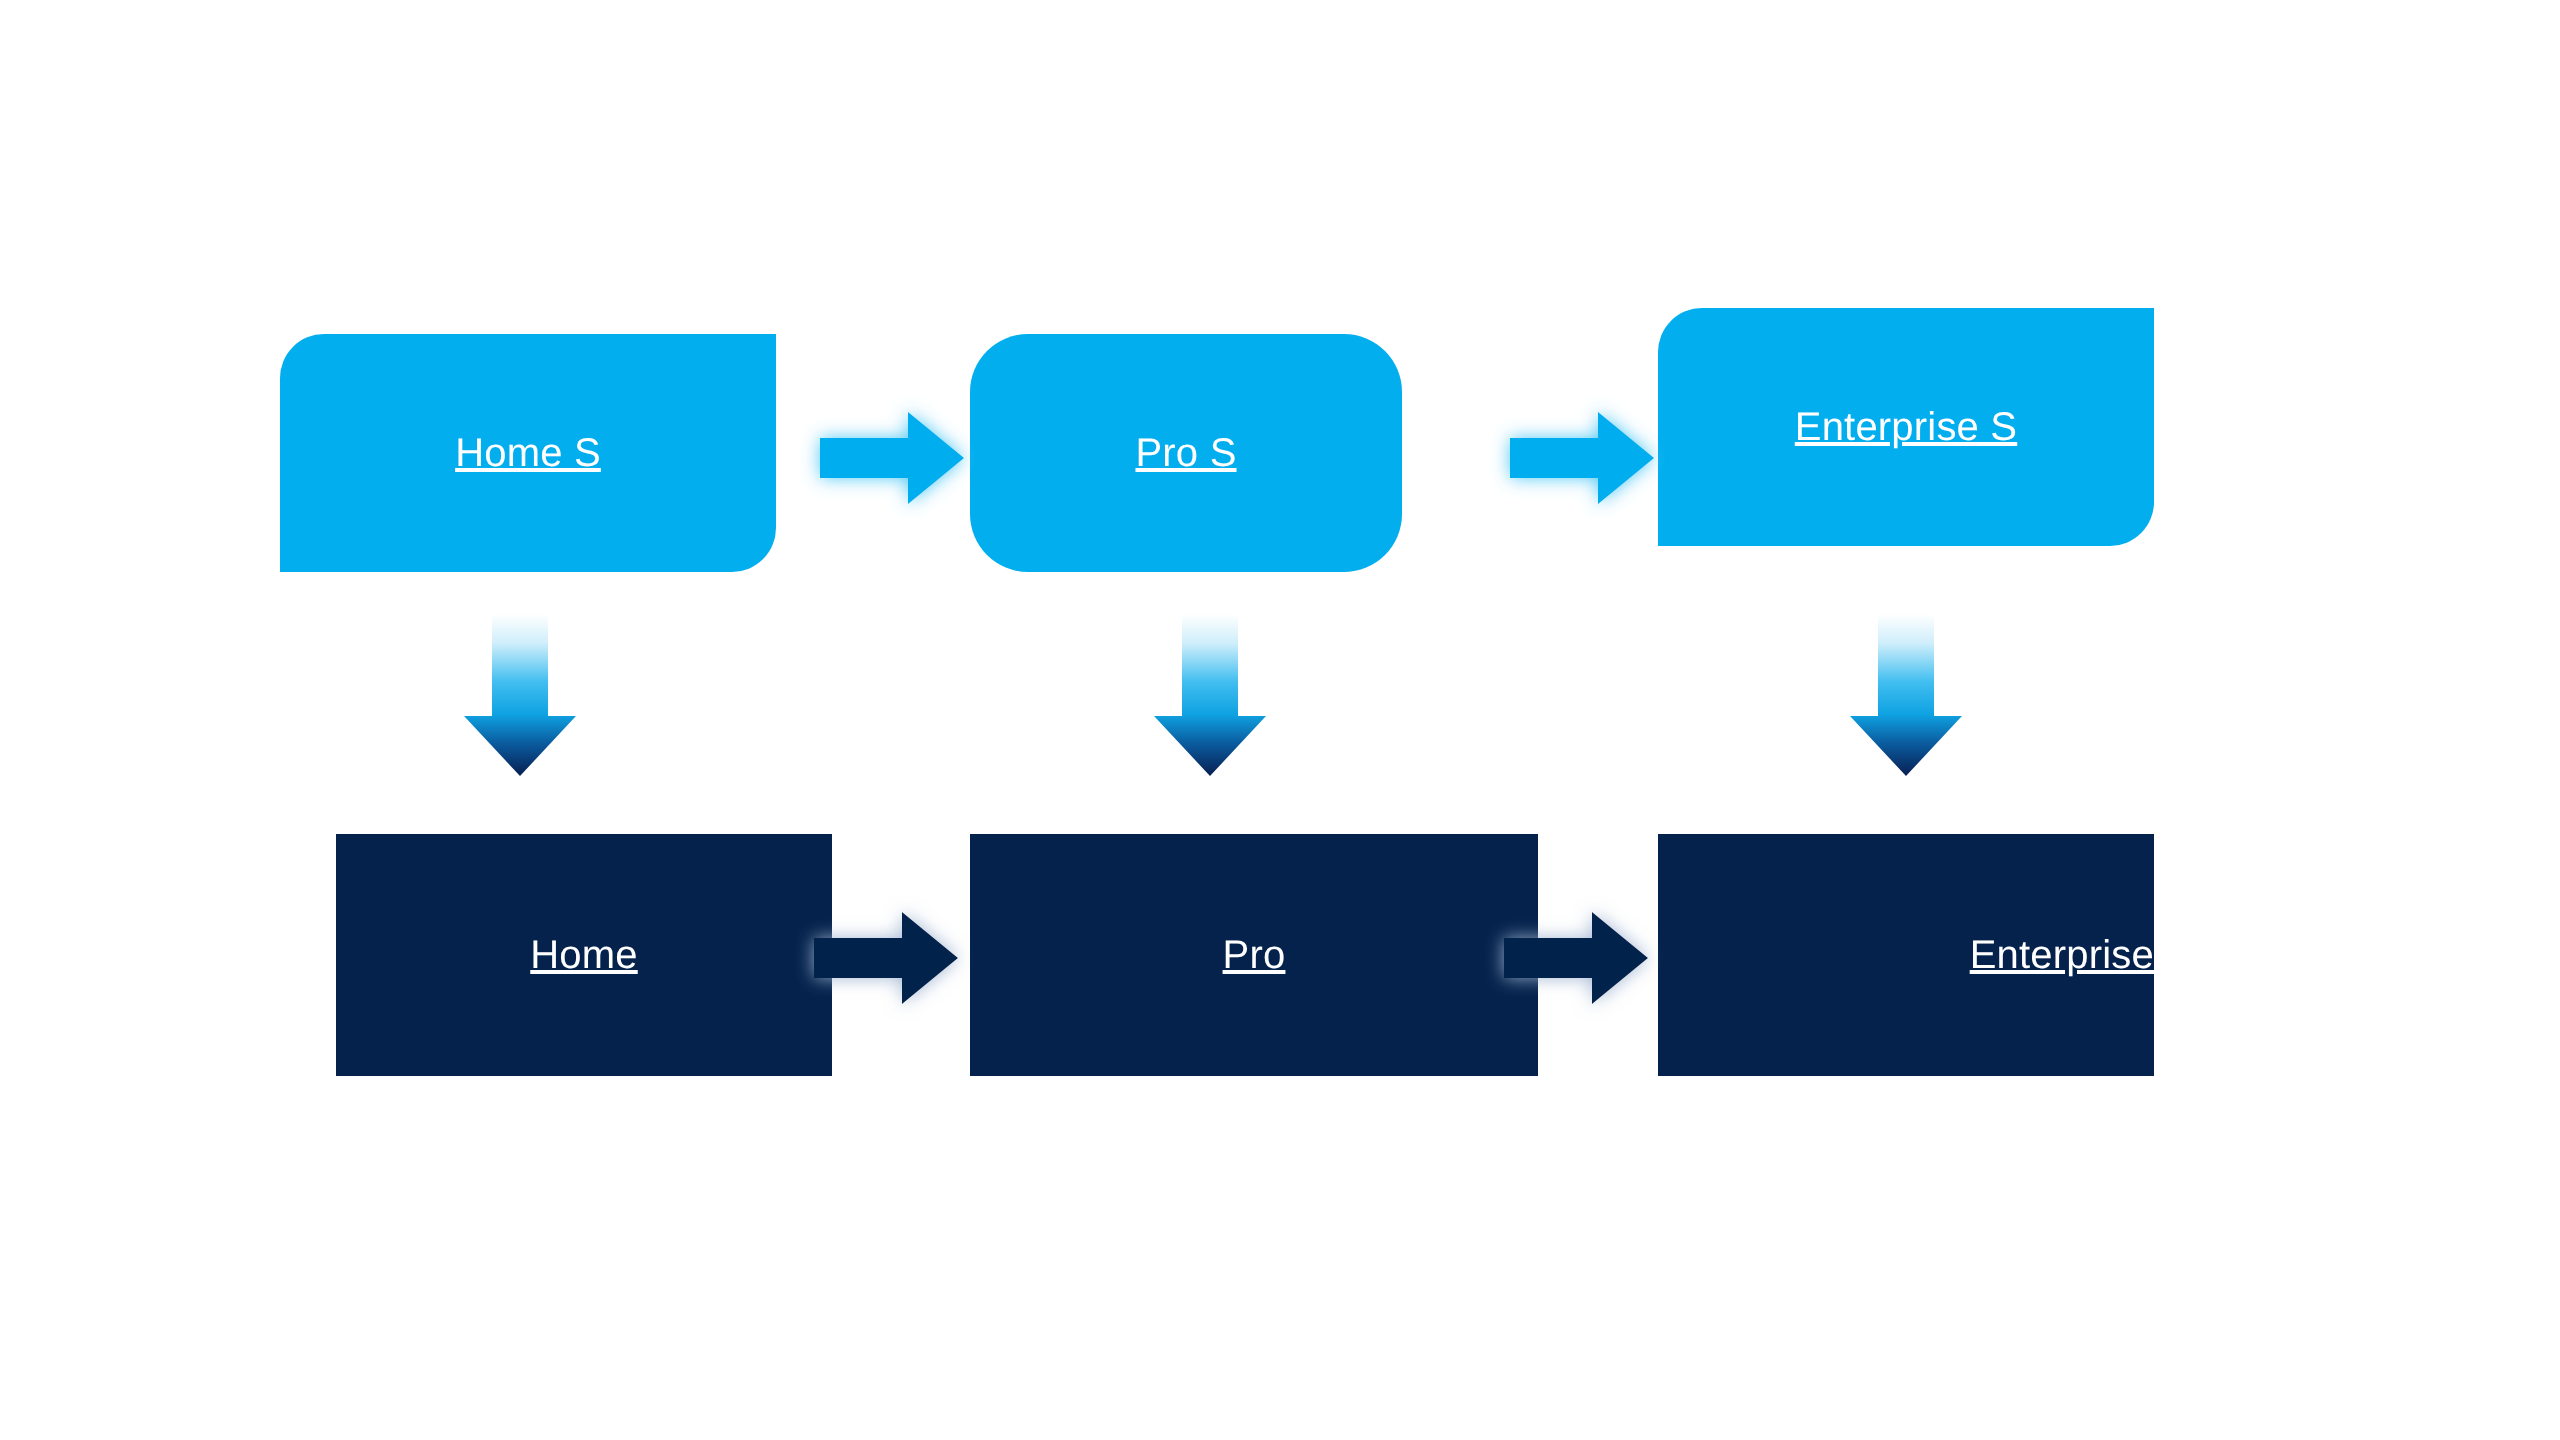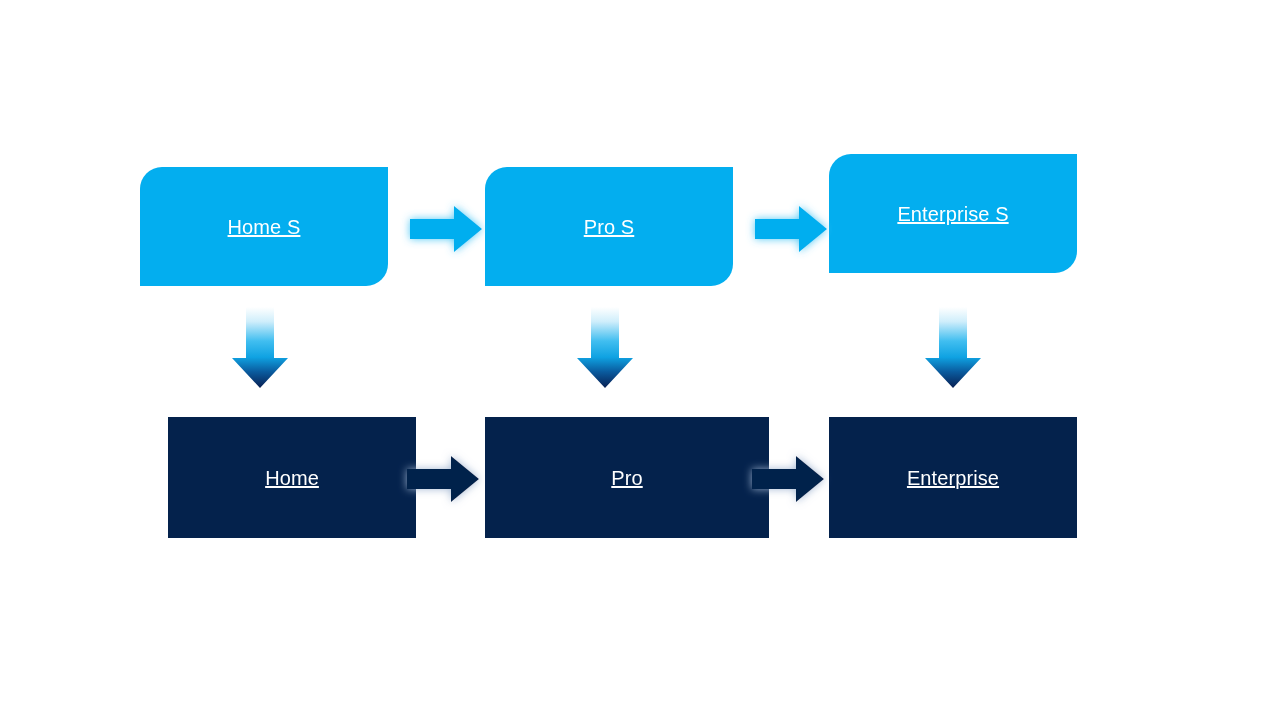--- a/index.html
+++ b/index.html
@@ -99,21 +99,21 @@
       <filter id="glowNavy" x="-60%" y="-60%" width="220%" height="220%">
         <feDropShadow dx="0" dy="0" stdDeviation="4.5" flood-color="#9FB4D0" flood-opacity="0.95"></feDropShadow>
       </filter>
     </defs>
   </svg>
 
   <div class="node tier-service" style="left:140px; top:167px; width:248px; height:119px;">
     <span class="node-label">Home S</span>
   </div>
 
-  <div class="node tier-service" style="left:485px; top:167px; width:248px; height:119px;">
+  <div class="node tier-service" style="left:485px; top:167px; width:216px; height:119px;border-radius:29px;">
     <span class="node-label">Pro S</span>
   </div>
 
   <div class="node tier-service" style="left:829px; top:154px; width:248px; height:119px;">
     <span class="node-label">Enterprise S</span>
   </div>
 
   <div class="arrow arrow-right-cyan" style="left:408px; top:203px; width:76px; height:52px;">
     <svg width="76" height="52" viewBox="0 0 76 52">
       <polygon class="body glow-cyan" points="2,16 46,16 46,3 74,26 46,49 46,36 2,36"></polygon>
@@ -145,21 +145,21 @@
   </div>
 
   <div class="node tier-product" style="left:140px; top:417px; width:248px; height:121px;margin-left:28px;">
     <span class="node-label">Home</span>
   </div>
 
   <div class="node tier-product" style="left:485px; top:417px; width:284px; height:121px;">
     <span class="node-label">Pro</span>
   </div>
 
-  <div class="node tier-product" style="left:829px; top:417px; width:248px; height:121px;">
+  <div class="node tier-product" style="left:829px; top:417px; width:248px; height:121px;justify-content:flex-end;">
     <span class="node-label">Enterprise</span>
   </div>
 
   <div class="arrow arrow-right-navy" style="left:405px; top:453px; width:76px; height:52px;">
     <svg width="76" height="52" viewBox="0 0 76 52">
       <polygon class="body glow-navy" points="2,16 46,16 46,3 74,26 46,49 46,36 2,36"></polygon>
     </svg>
   </div>
 
   <div class="arrow arrow-right-navy" style="left:750px; top:453px; width:76px; height:52px;">

